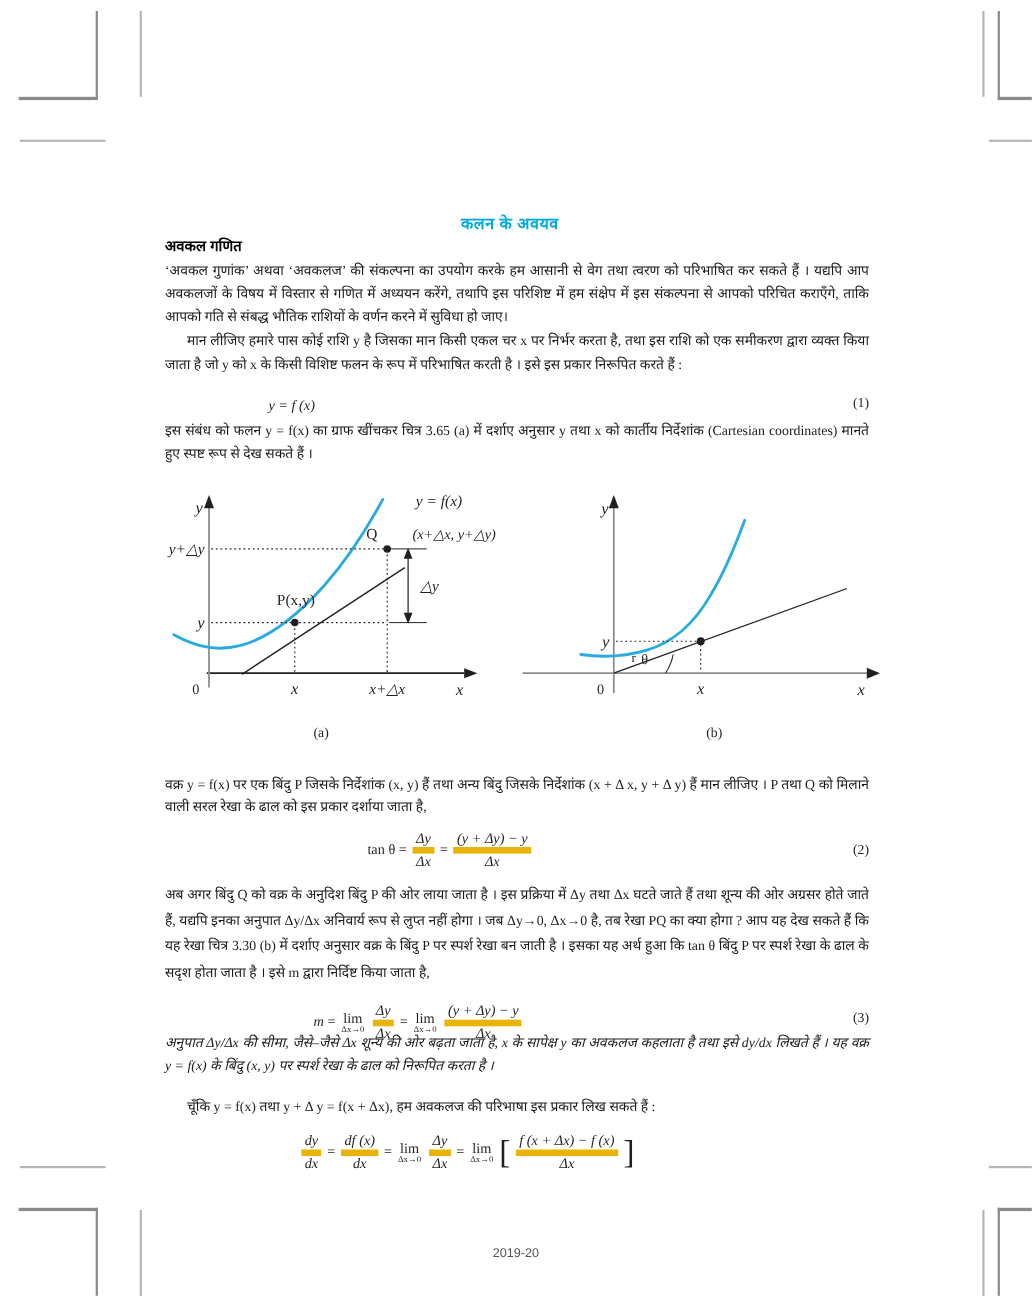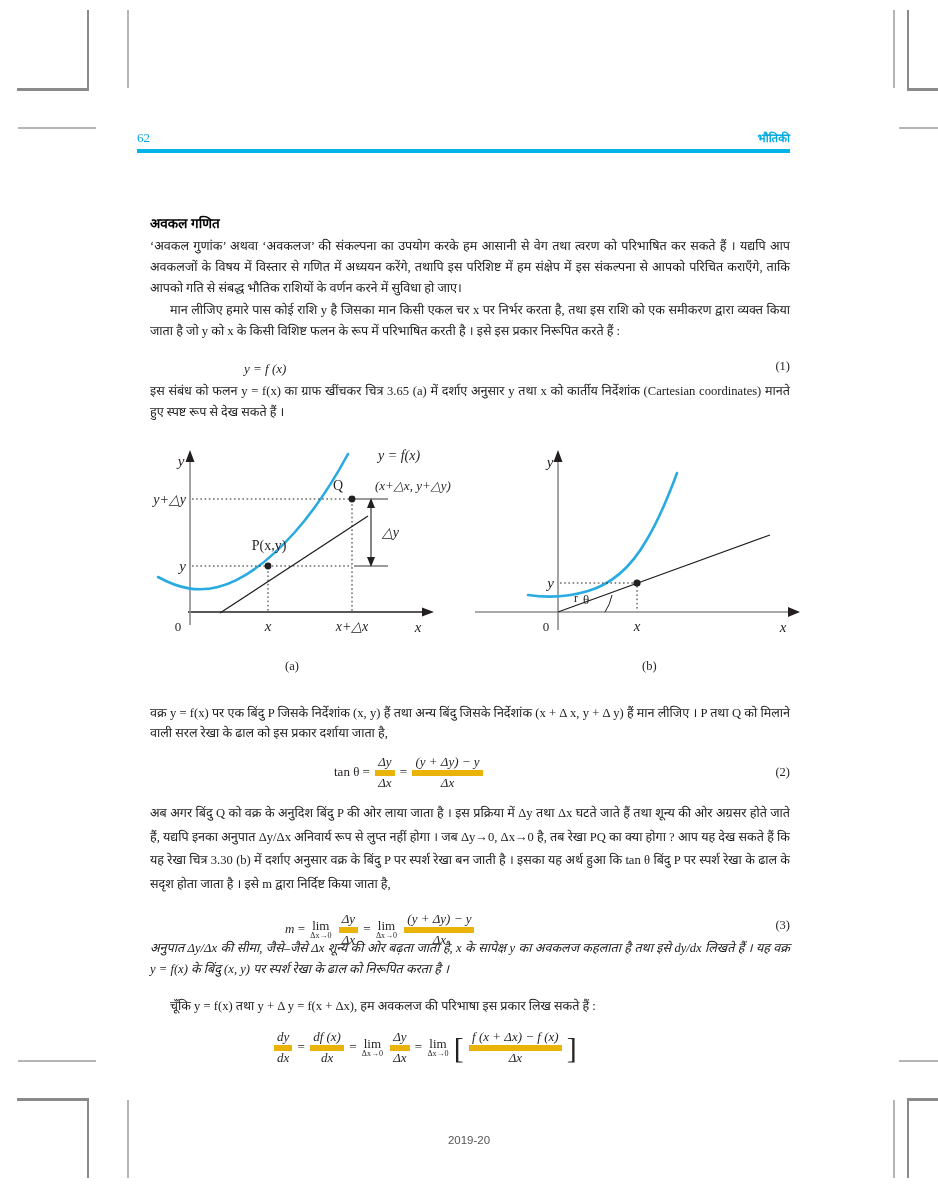--- a/index.html
+++ b/index.html
@@ -199,26 +199,22 @@
 
 <div>
   <div class="crop" style="left:907px; top:1098px; width:2px; height:80px;"></div>
   <div class="crop" style="left:907px; top:1098px; width:72px; height:3px;"></div>
   <div class="crop light" style="left:893px; top:1100px; width:2px; height:78px;"></div>
   <div class="crop light" style="left:899px; top:1060px; width:78px; height:2px;"></div>
 </div>
 
 <div id="page">
 
-  <div id="header">
-    <span class="folio">62</span>
-    <span class="running-title">भौतिकी</span>
-    <div class="rule"></div>
-  </div>
-
+
+  <div class="appendix-subtitle">कलन के अवयव</div>
   <div class="section-heading">अवकल गणित</div>
 
   <div class="para" style="top:236px;">‘अवकल गुणांक’ अथवा ‘अवकलज’ की संकल्पना का उपयोग करके हम आसानी से वेग तथा त्वरण को परिभाषित कर सकते हैं । यद्यपि आप अवकलजों के विषय में विस्तार से गणित में अध्ययन करेंगे, तथापि इस परिशिष्ट में हम संक्षेप में इस संकल्पना से आपको परिचित कराएँगे, ताकि आपको गति से संबद्ध भौतिक राशियों के वर्णन करने में सुविधा हो जाए।</div>
 
   <div class="para indent" style="top:300px;">मान लीजिए हमारे पास कोई राशि y है जिसका मान किसी एकल चर x पर निर्भर करता है, तथा इस राशि को एक समीकरण द्वारा व्यक्त किया जाता है जो y को x के किसी विशिष्ट फलन के रूप में परिभाषित करती है । इसे इस प्रकार निरूपित करते हैं :</div>
 
   <div class="eqn" style="left:244px; top:361px;">
     <i>y = f (x)</i>
   </div>
   <div class="eqn-num" style="top:359px;">(1)</div>

